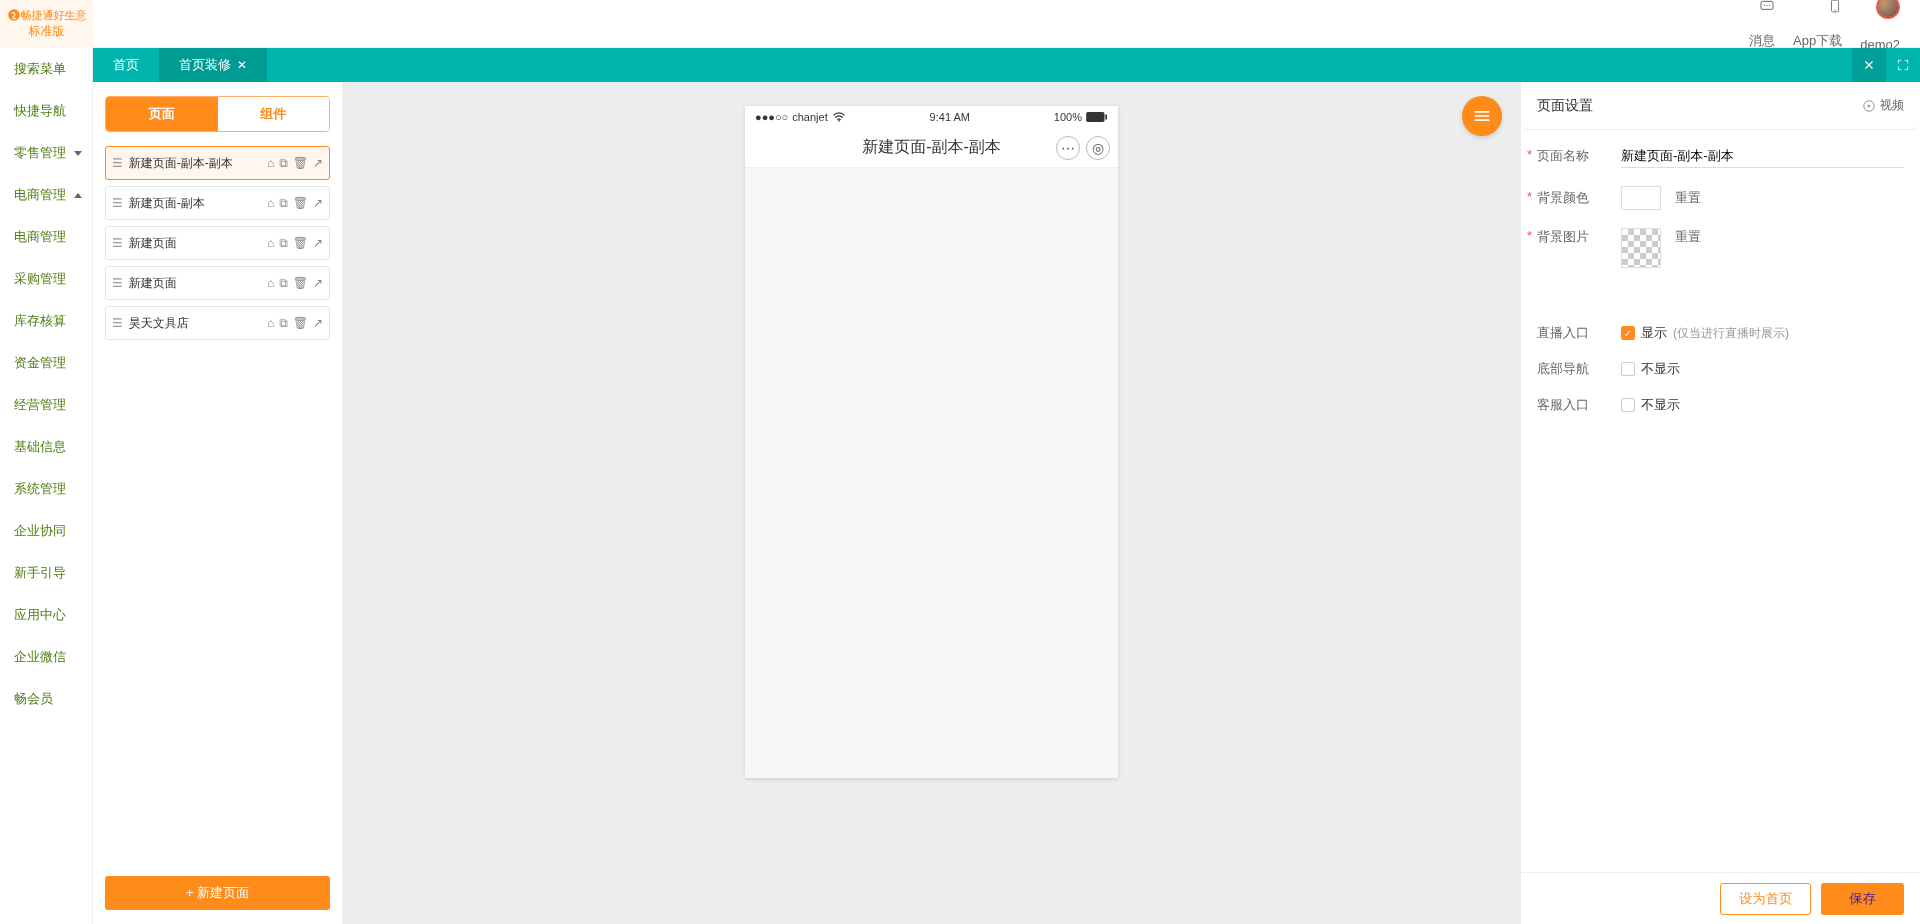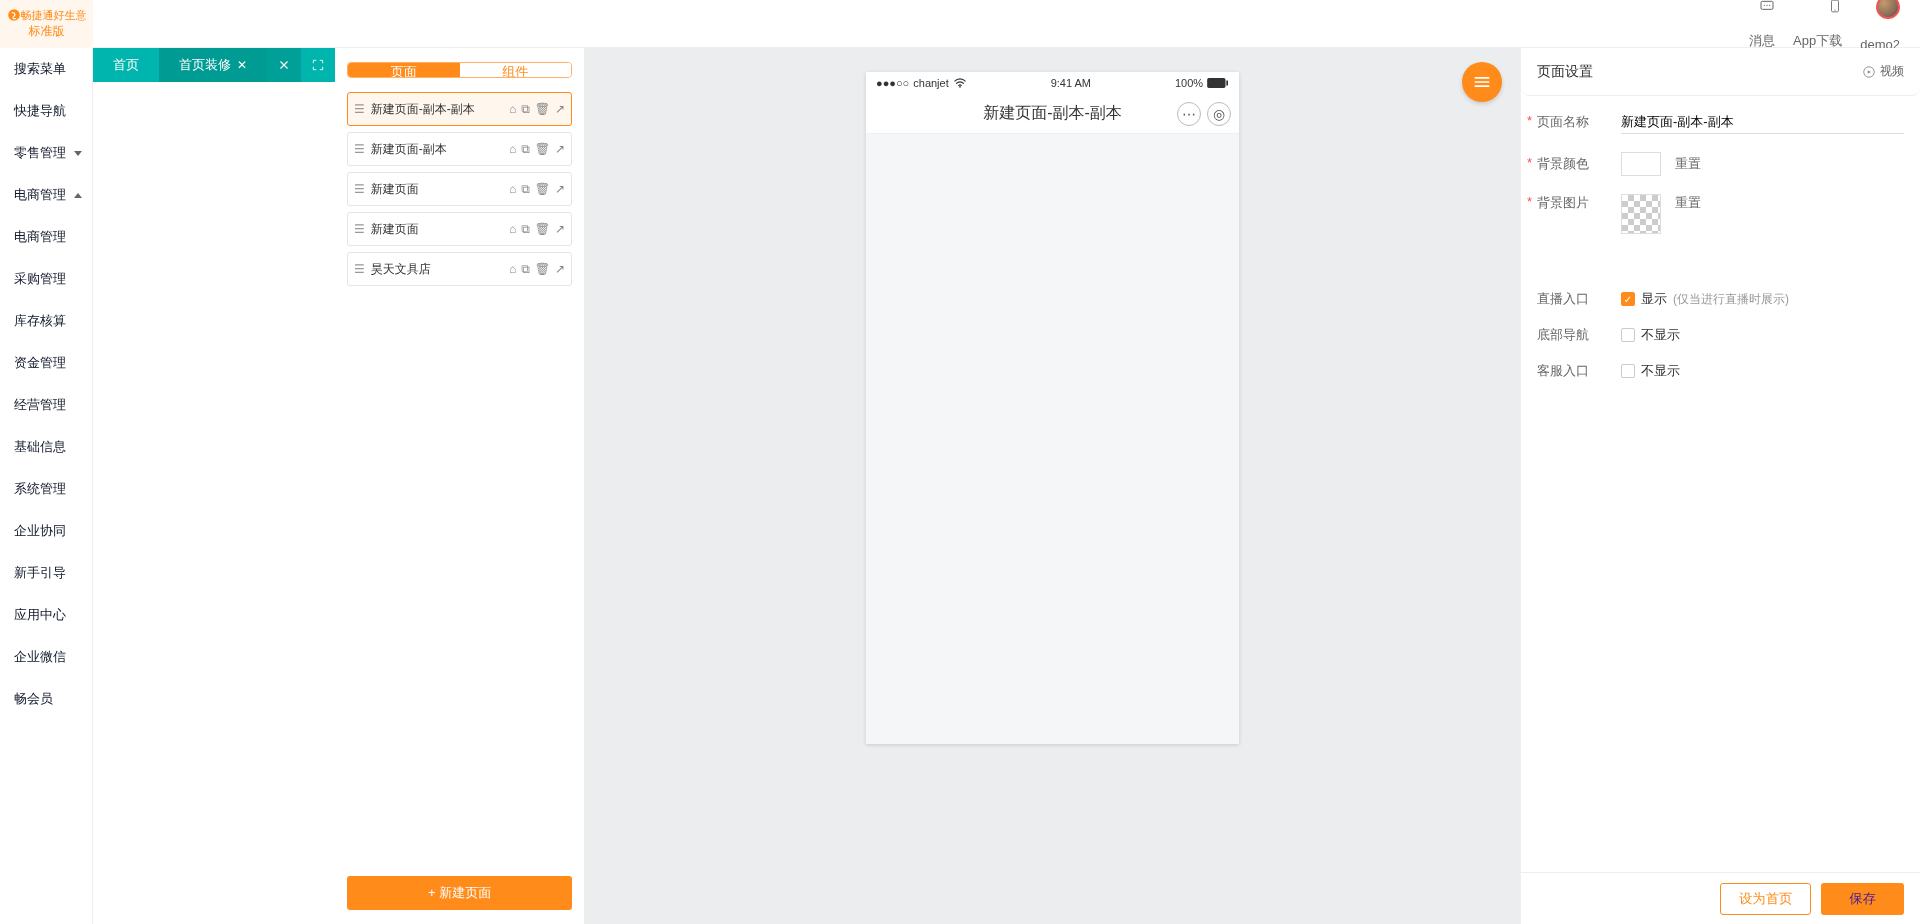--- a/index.html
+++ b/index.html
@@ -83,21 +83,21 @@
   border-right: 1px solid #eee;
   overflow-y: auto;
 }
 .sidebar .item {
   height: 42px;
   display: flex;
   align-items: center;
   justify-content: space-between;
   padding: 0 10px 0 14px;
   font-size: 13px;
-  color: #0f172a;
+  color: #4d7c0f;
   cursor: pointer;
 }
 .sidebar .sub .item {
   padding-left: 26px;
   color: #555;
 }
 .sidebar .item .caret {
   width: 0; height: 0;
   border-left: 4px solid transparent;
   border-right: 4px solid transparent;
@@ -106,21 +106,21 @@
 .sidebar .item .caret.up { border-bottom: 5px solid #666; }
 
 
 .main {
   position: absolute;
   left: 93px;
   right: 0;
   top: 48px;
   bottom: 0;
   display: flex;
-  flex-direction: row;
+  flex-direction: column;
 }
 
 
 .tabs-bar {
   height: 34px;
   background: #00b5ad;
   display: flex;
   align-items: stretch;
 }
 .tabs-bar .tab {
@@ -162,26 +162,27 @@
 }
 .seg {
   display: flex;
   border: 1px solid #ffb066;
   border-radius: 4px;
   overflow: hidden;
   margin-bottom: 14px;
 }
 .seg button {
   flex:1;
-  height: 14px;
+  height: 34px;
   border: none;
   background: #fff;
   color: #ff8b1a;
   font-size: 13px;
   cursor: pointer;
+  font-weight: bold;
 }
 .seg button.active { background: #ff8b1a; color: #fff; }
 
 .page-item {
   height: 34px;
   border: 1px solid #e5e5e5;
   border-radius: 3px;
   margin-bottom: 6px;
   display: flex;
   align-items: center;

